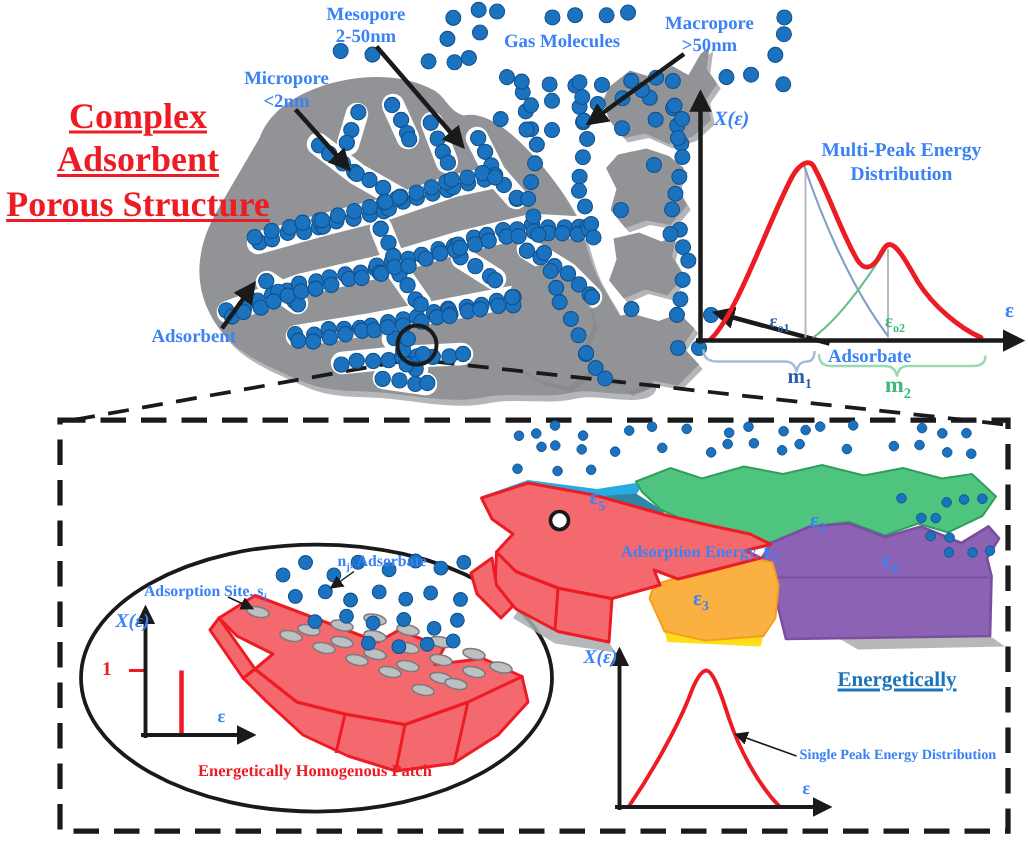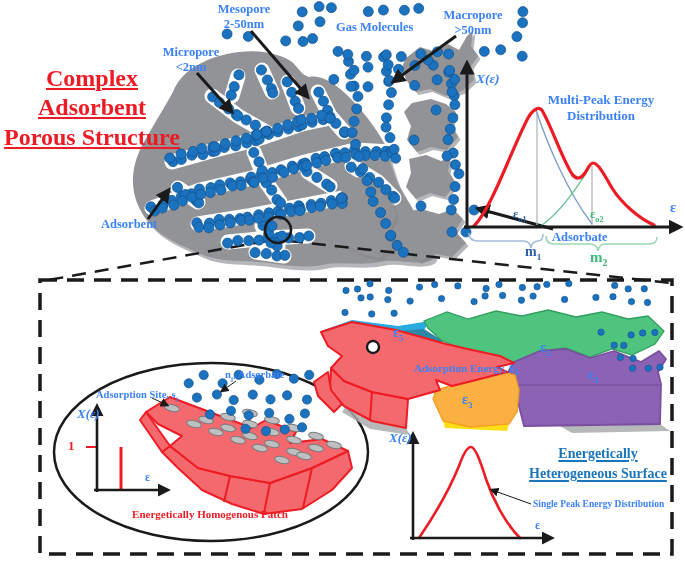--- a/index.html
+++ b/index.html
@@ -585,18 +585,17 @@
 <div class="lbl" style="left:145px;top:470px;font-size:12px;">ε</div>
 <div class="lbl ctr" style="left:100px;top:508px;width:220px;font-size:11px;color:#ED1C24;">Energetically Homogenous Patch</div>
 
 <div class="lbl" style="left:395px;top:359px;font-size:11px;margin-left:19px;"><span>Adsorption Energy, </span><span style="font-size:14px;">ε</span><sub style="font-size:9px;">1</sub></div>
 <div class="lbl" style="left:393px;top:324px;font-size:14px;"><span>ε</span><sub>5</sub></div>
 <div class="lbl" style="left:540px;top:339px;font-size:14px;text-align:center;"><span>ε</span><sub>2</sub></div>
 <div class="lbl" style="left:588px;top:366px;font-size:14px;"><span>ε</span><sub>4</sub></div>
 <div class="lbl" style="left:462px;top:391px;font-size:14px;"><span>ε</span><sub>3</sub></div>
 <div class="lbl ctr und" style="left:510px;top:428px;width:176px;font-size:14px;color:#1B75BC;line-height:1.45;margin-top:16px;">
   <span>Energetically</span><br>
-  <span>Heterogeneous Surface</span>
 </div>
 <div class="lbl it" style="left:389px;top:430px;font-size:13px;">X(ε)</div>
 <div class="lbl" style="left:535px;top:518px;font-size:12px;">ε</div>
 <div class="lbl" style="left:533px;top:499px;font-size:9.5px;">Single Peak Energy Distribution</div>
 </div>
 
 </body></html>

